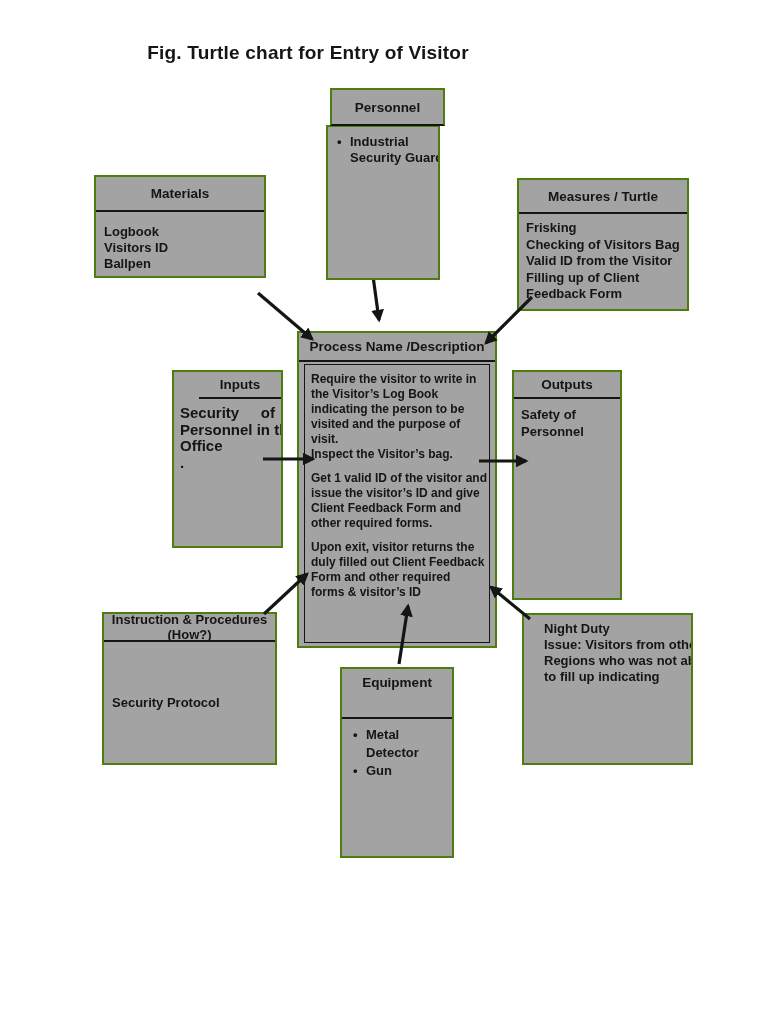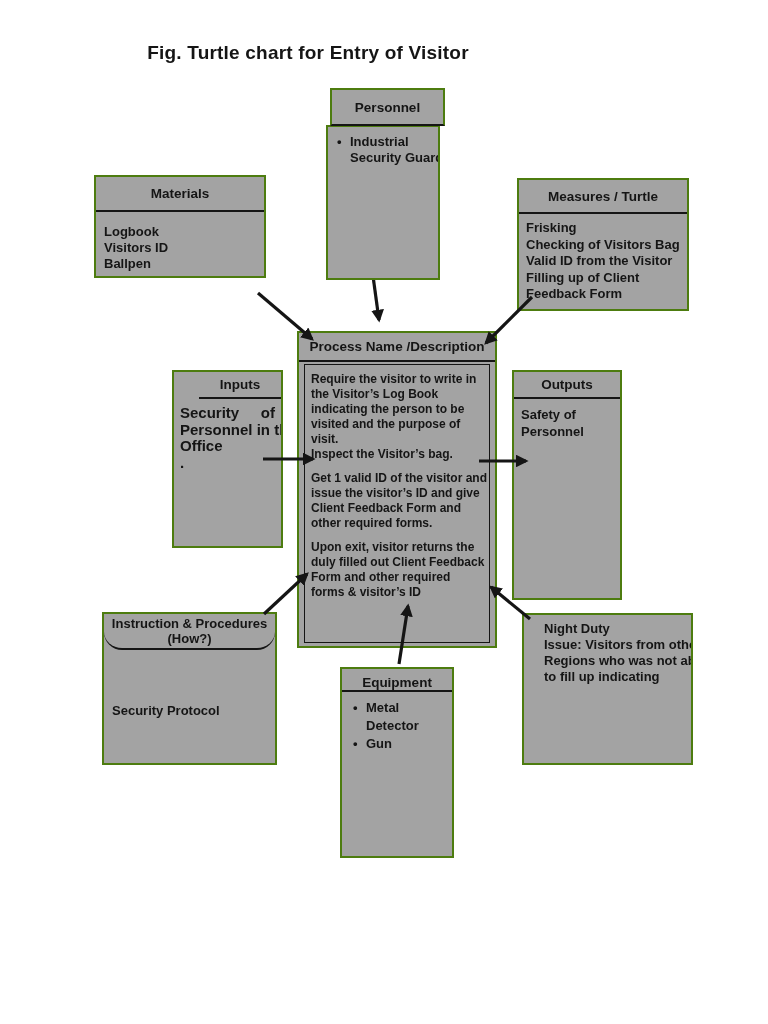--- a/index.html
+++ b/index.html
@@ -120,31 +120,31 @@
 
   <div class="box" style="left:512px;top:370px;width:110px;height:230px;">
     <div class="hdr" style="height:27px;">Outputs</div>
     <div class="bdy" style="padding:7px 7px;line-height:17px;">
       <div class="ln">Safety of</div>
       <div class="ln">Personnel</div>
     </div>
   </div>
 
   <div class="box" style="left:102px;top:612px;width:175px;height:153px;">
-    <div class="hdr2" style="height:36px;border-radius:18px;">
+    <div class="hdr2" style="height:28px;">
       <div>Instruction &amp; Procedures</div>
       <div>(How?)</div>
     </div>
     <div class="bdy" style="padding:5px 8px;margin-top:48px;">
       <div class="ln">Security Protocol</div>
     </div>
   </div>
 
   <div class="box" style="left:340px;top:667px;width:114px;height:191px;">
-    <div class="hdr" style="height:23px;align-items:flex-start;padding-top:6px;">Equipment</div>
+    <div class="hdr" style="height:50px;align-items:flex-start;padding-top:6px;">Equipment</div>
     <div class="bdy" style="padding:7px 4px 0 11px;line-height:18px;">
       <div class="bullet-item">
         <span class="bullet">•</span>
         <span>
           <div class="ln">Metal</div>
           <div class="ln">Detector</div>
         </span>
       </div>
       <div class="bullet-item">
         <span class="bullet">•</span>

